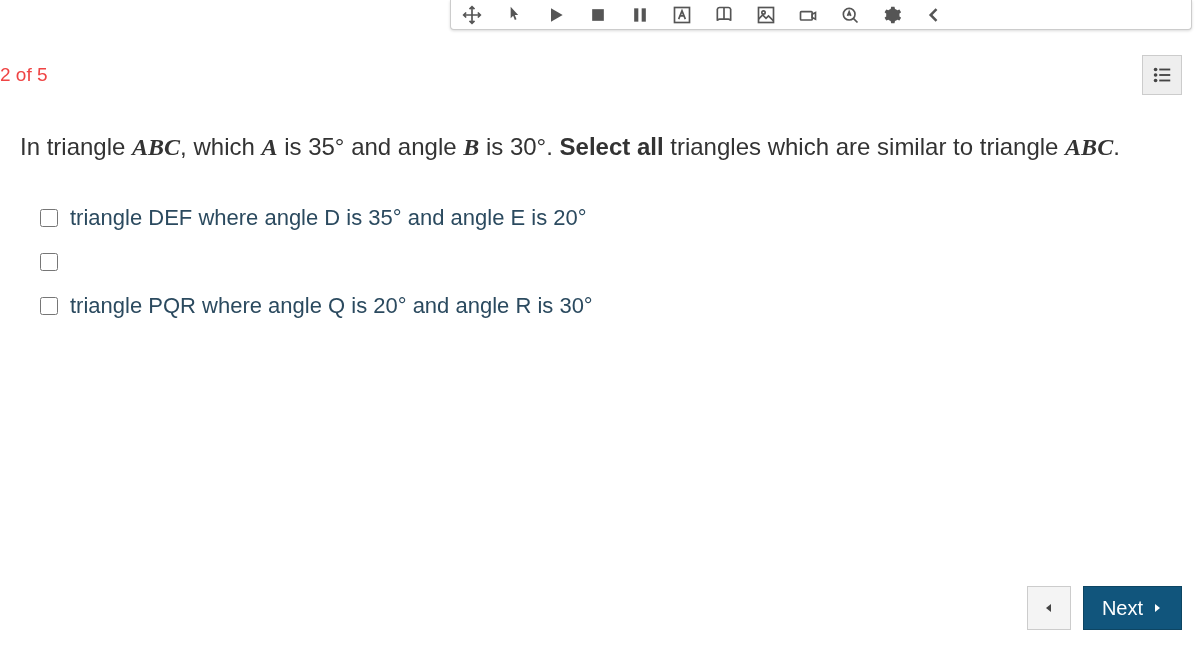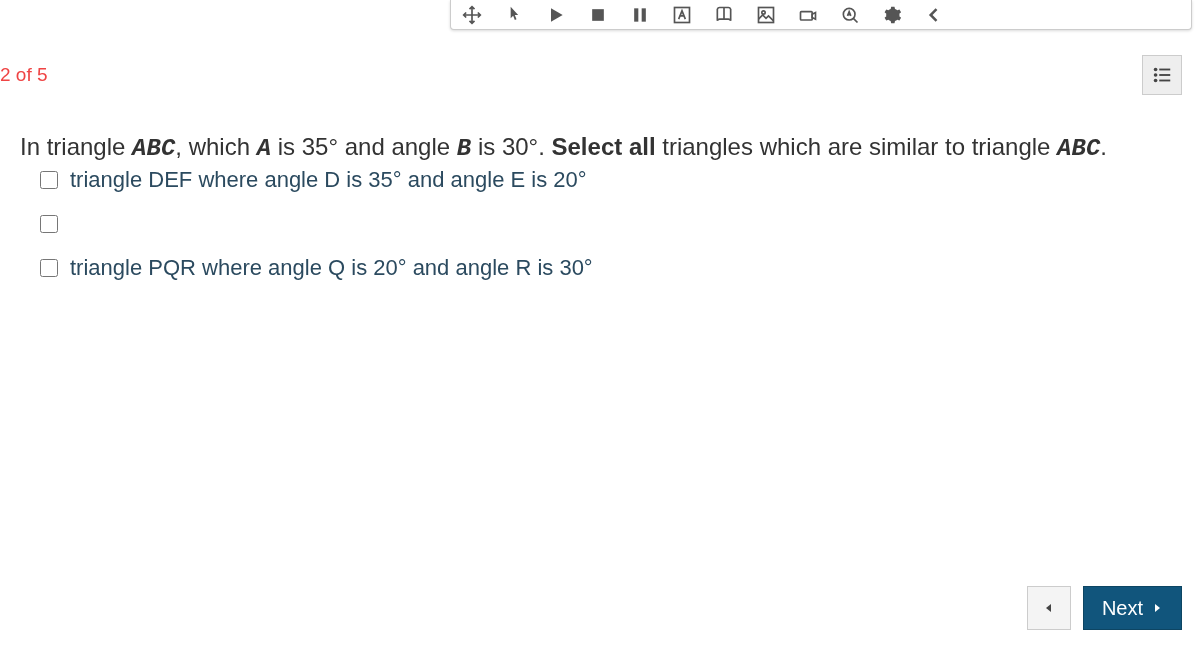--- a/index.html
+++ b/index.html
@@ -66,22 +66,23 @@
     top: 130px;
     left: 20px;
     right: 60px;
     color: #333;
   }
   .question {
     font-size: 24px;
     line-height: 1.45;
     color: #333;
   }
-  .question .it { font-style: italic; font-family: Liberation Mono, monospace; font-weight: bold; }
+  .question .it { font-style: italic; font-family: Liberation Serif, serif; font-weight: bold; }
   .options {
+    margin-top: 40px;
     margin-left: 20px;
   }
   .option {
     display: flex;
     align-items: center;
     gap: 12px;
     font-size: 22px;
     color: #2b4a5f;
     margin-bottom: 22px;
   }

